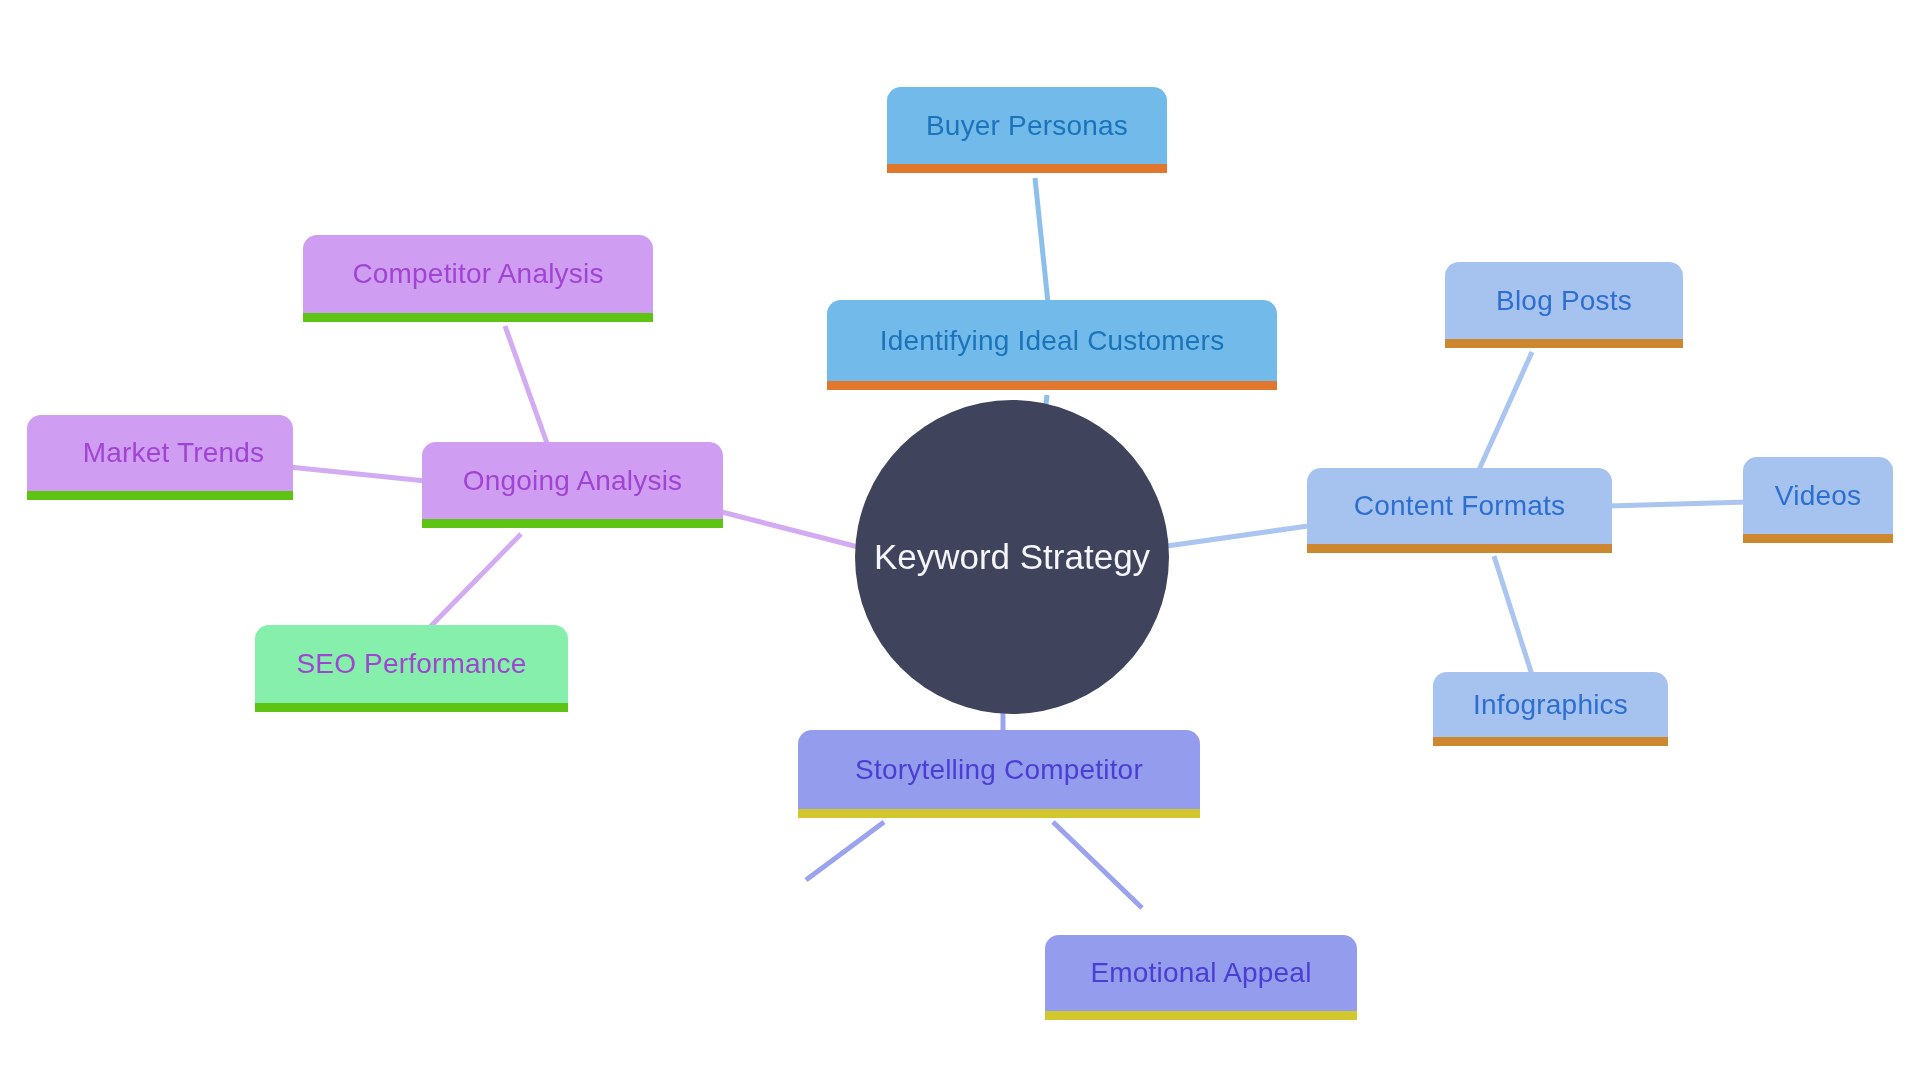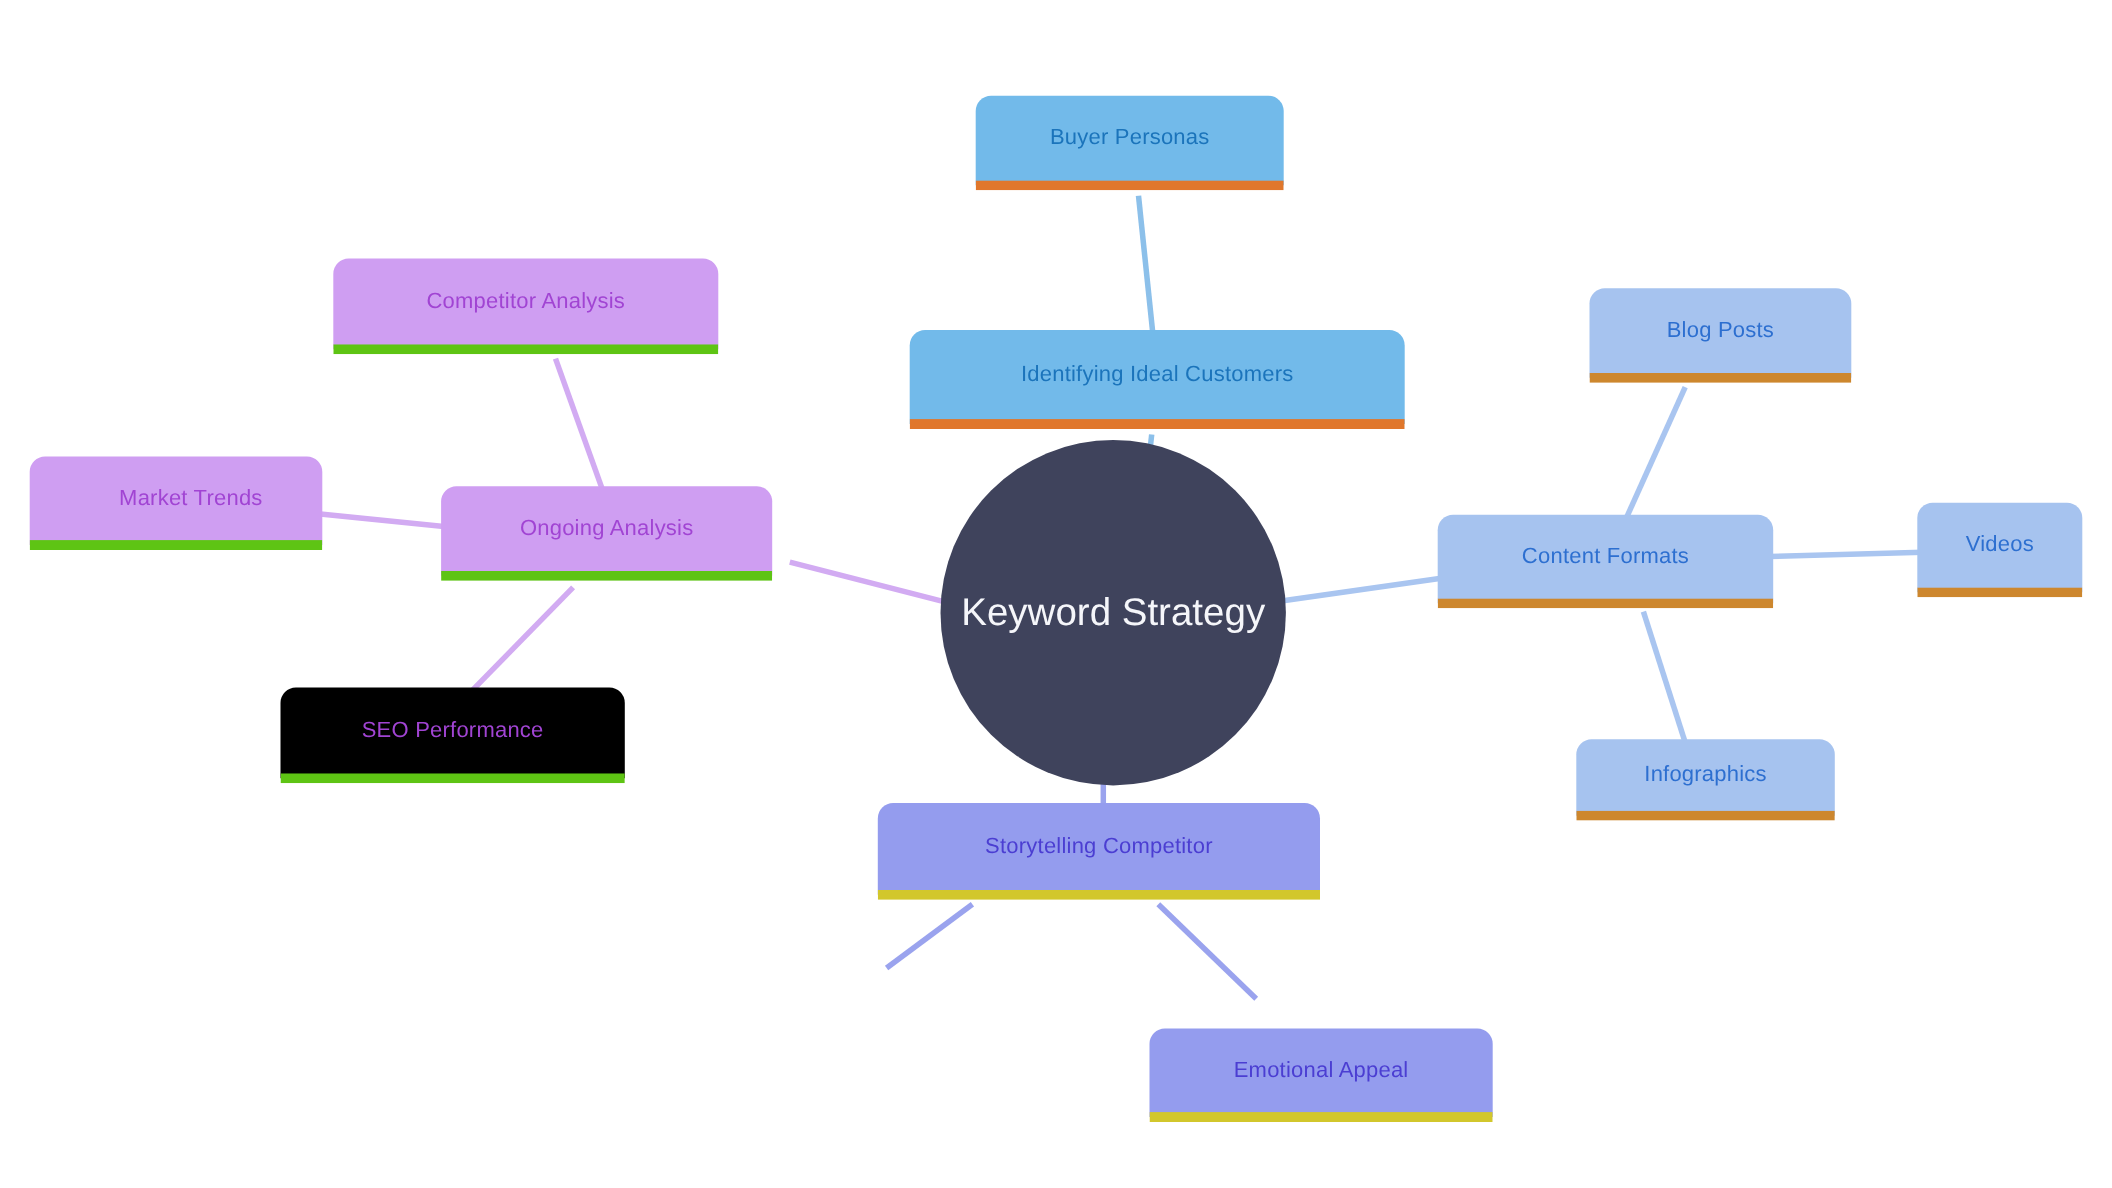--- a/index.html
+++ b/index.html
@@ -25,21 +25,21 @@
     height: 1080px;
     z-index: 0;
   }
   .node {
     position: absolute;
     z-index: 2;
     display: flex;
     align-items: center;
     justify-content: center;
     border-radius: 14px 14px 0 0;
-    font-size: 20px;
+    font-size: 28px;
     font-weight: 500;
     letter-spacing: 0.2px;
     white-space: nowrap;
     cursor: pointer;
     box-sizing: border-box;
   }
   .center-node {
     position: absolute;
     z-index: 1;
     border-radius: 50%;
@@ -72,17 +72,17 @@
     </svg>
   <div class="center-node" style="left: 855px; top: 400px; width: 314px; height: 314px; background: rgb(63, 67, 92); color: rgb(245, 246, 250);">Keyword Strategy</div>
 <div class="node" style="left: 887px; top: 87px; width: 280px; height: 86px; background: rgb(114, 186, 234); color: rgb(27, 116, 187); border-bottom: 9px solid rgb(224, 119, 44);">Buyer Personas</div>
     <div class="node" style="left: 827px; top: 300px; width: 450px; height: 90px; background: rgb(114, 186, 234); color: rgb(27, 116, 187); border-bottom: 9px solid rgb(224, 119, 44);">Identifying Ideal Customers</div>
     <div class="node" style="left: 1445px; top: 262px; width: 238px; height: 86px; background: rgb(166, 195, 239); color: rgb(45, 111, 208); border-bottom: 9px solid rgb(205, 135, 46);">Blog Posts</div>
     <div class="node" style="left: 1307px; top: 468px; width: 305px; height: 85px; background: rgb(166, 195, 239); color: rgb(45, 111, 208); border-bottom: 9px solid rgb(205, 135, 46);">Content Formats</div>
     <div class="node" style="left: 1743px; top: 457px; width: 150px; height: 86px; background: rgb(166, 195, 239); color: rgb(45, 111, 208); border-bottom: 9px solid rgb(205, 135, 46);">Videos</div>
     <div class="node" style="left: 1433px; top: 672px; width: 235px; height: 74px; background: rgb(166, 195, 239); color: rgb(45, 111, 208); border-bottom: 9px solid rgb(205, 135, 46);">Infographics</div>
     <div class="node" style="left: 303px; top: 235px; width: 350px; height: 87px; background: rgb(207, 158, 242); color: rgb(161, 68, 211); border-bottom: 9px solid rgb(94, 196, 20);">Competitor Analysis</div>
     <div class="node" style="left: 27px; top: 415px; width: 266px; height: 85px; background: rgb(207, 158, 242); color: rgb(161, 68, 211); border-bottom: 9px solid rgb(94, 196, 20); padding-left: 27px;">Market Trends</div>
-    <div class="node" style="left: 401px; top: 442px; width: 301px; height: 86px; background: rgb(207, 158, 242); color: rgb(161, 68, 211); border-bottom: 9px solid rgb(94, 196, 20);">Ongoing Analysis</div>
-    <div class="node" style="left: 255px; top: 625px; width: 313px; height: 87px; background: #000000; color: rgb(161, 68, 211); border-bottom: 9px solid rgb(94, 196, 20);">SEO Performance</div>
+    <div class="node" style="left: 422px; top: 442px; width: 301px; height: 86px; background: rgb(207, 158, 242); color: rgb(161, 68, 211); border-bottom: 9px solid rgb(94, 196, 20);">Ongoing Analysis</div>
+    <div class="node" style="left: 255px; top: 625px; width: 313px; height: 87px; background: #86efac; color: rgb(161, 68, 211); border-bottom: 9px solid rgb(94, 196, 20);">SEO Performance</div>
     <div class="node" style="left: 798px; top: 730px; width: 402px; height: 88px; background: rgb(148, 156, 238); color: rgb(75, 62, 210); border-bottom: 9px solid rgb(210, 199, 44);">Storytelling Competitor</div>
     <div class="node" style="left: 1045px; top: 935px; width: 312px; height: 85px; background: rgb(148, 156, 238); color: rgb(75, 62, 210); border-bottom: 9px solid rgb(210, 199, 44);">Emotional Appeal</div>
   </div>
 
 </body></html>

